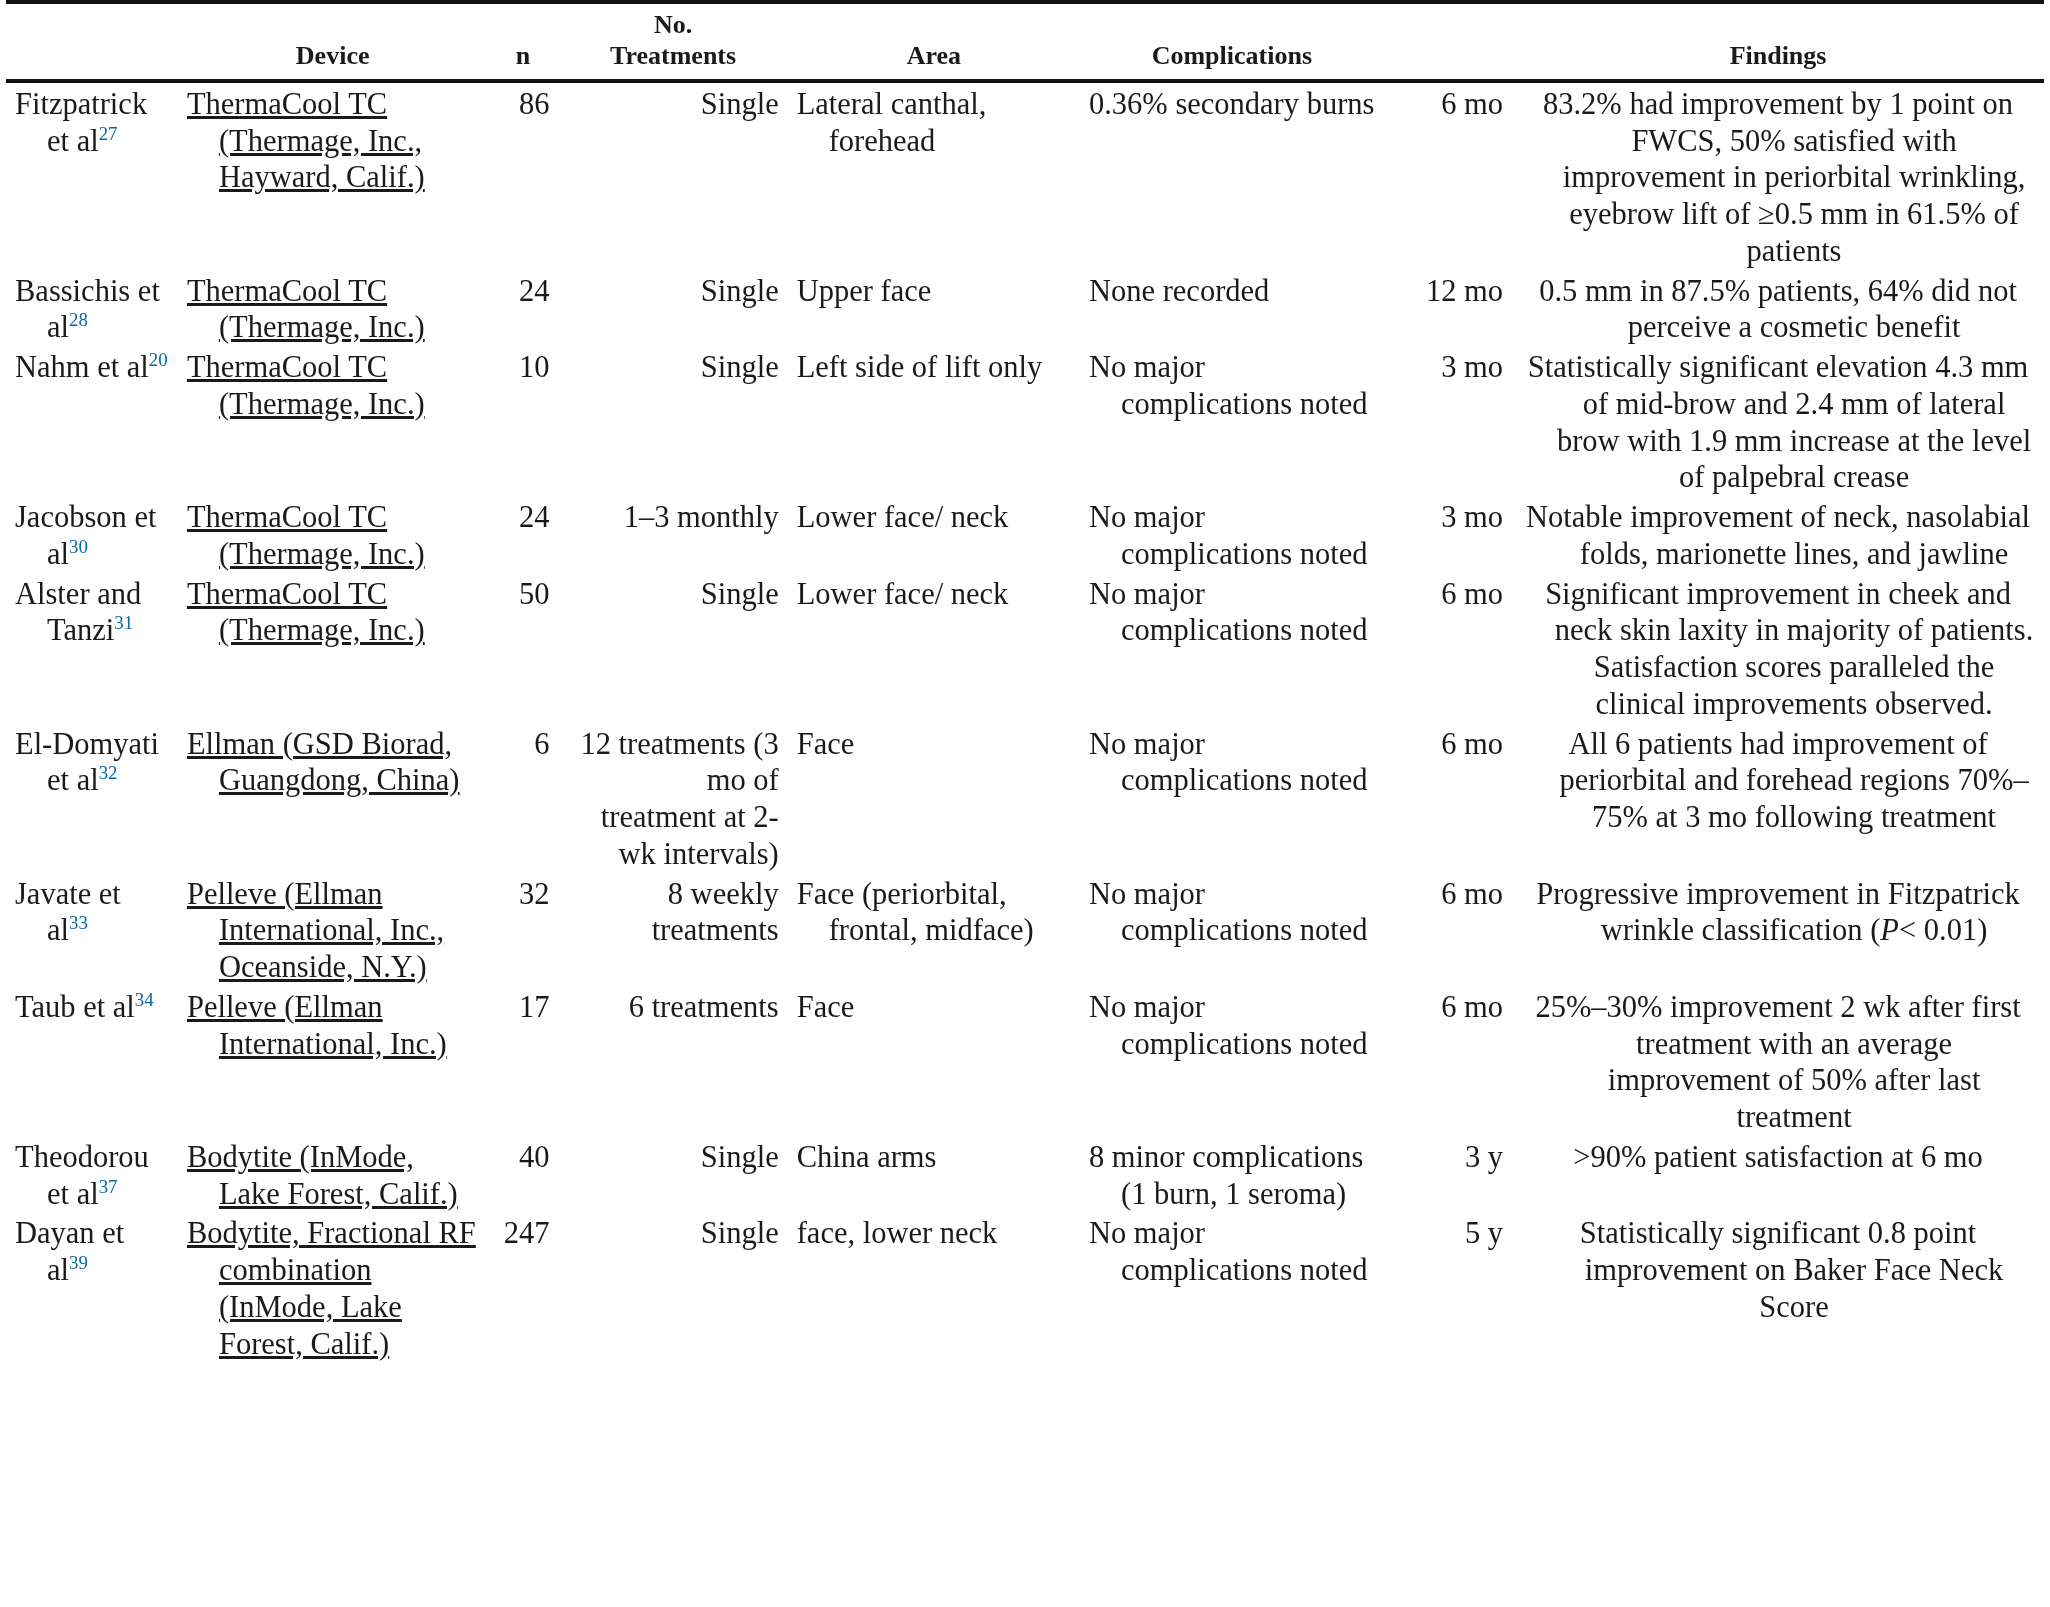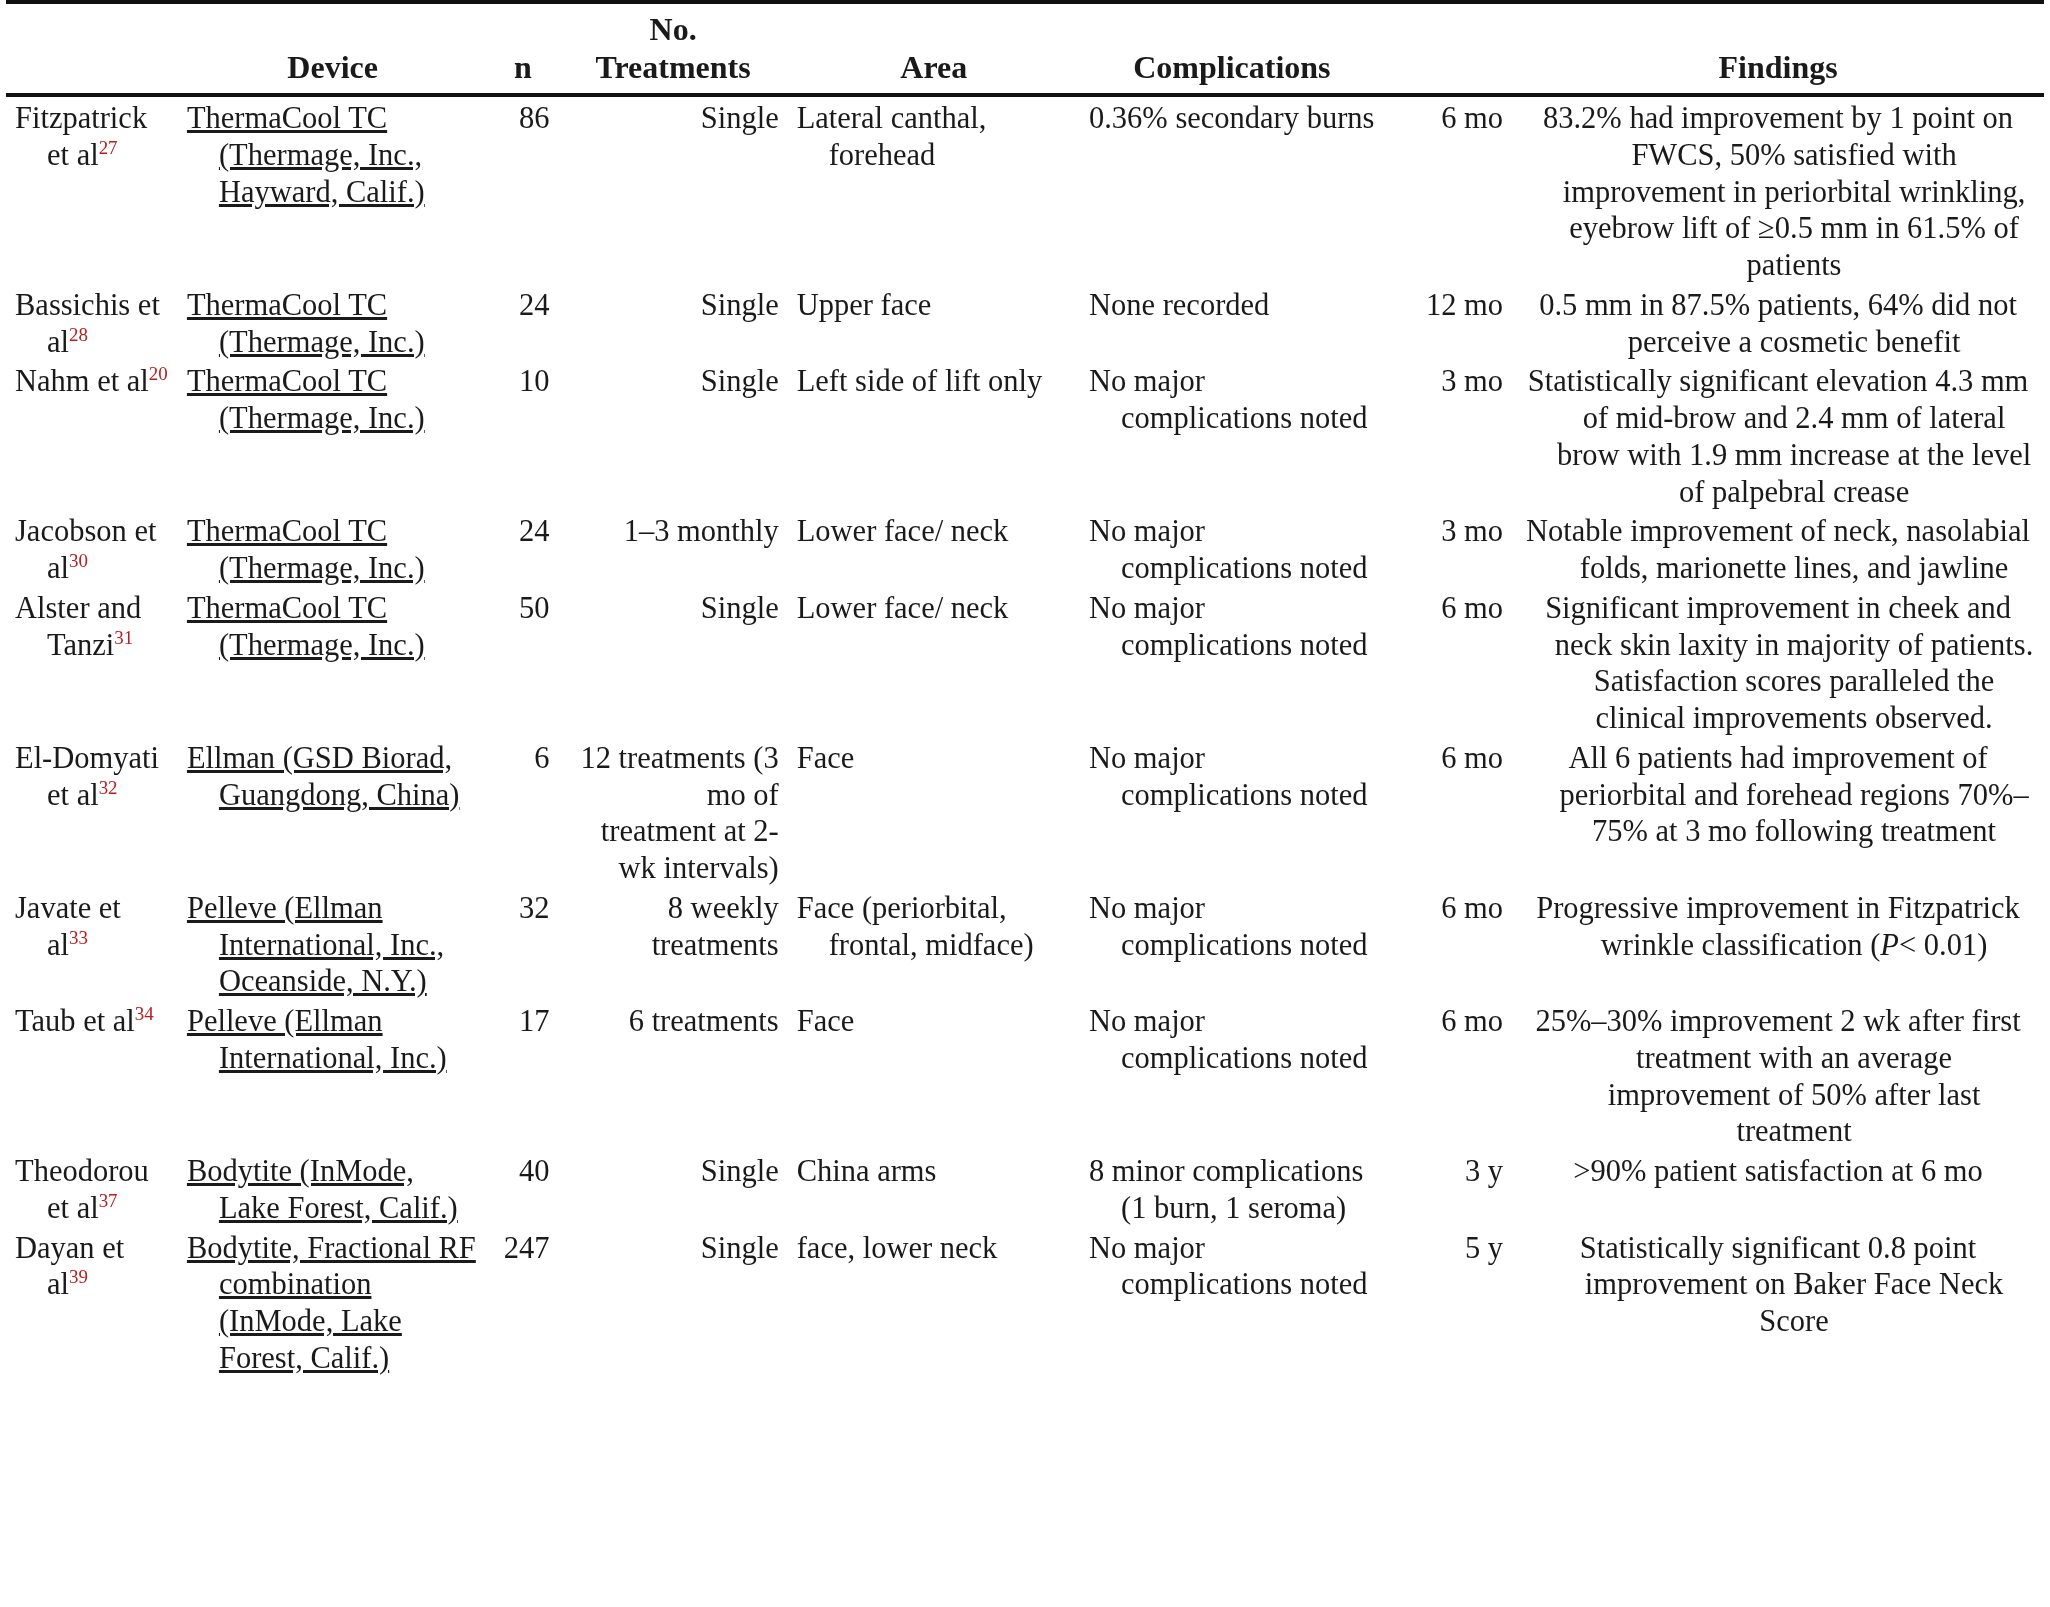--- a/index.html
+++ b/index.html
@@ -40,21 +40,21 @@
   table.study-table thead tr.head-labels th {
     border-bottom: 4px solid #111111;
   }
 
   
   table.study-table thead th {
     font-weight: bold;
     text-align: center;
     vertical-align: bottom;
     padding: 0 9px 7px 9px;
-    font-size: 32px;
+    font-size: 26px;
     line-height: 1.19;
   }
   th.h-blank, th.h-followup { font-weight: bold; }
 
   
   table.study-table tbody td {
     vertical-align: top;
     padding: 3px 9px 0 9px;
     font-size: 30.5px;
     line-height: 1.205;
@@ -73,21 +73,21 @@
   td.c-study   { text-align: left; }
   td.c-device  { text-align: left; text-decoration: underline; }
   td.c-n       { text-align: right; padding-right: 6px; white-space: nowrap; }
   td.c-treat   { text-align: right; }
   td.c-area    { text-align: left; }
   td.c-comp    { text-align: left; margin-top: 43px; }
   td.c-follow  { text-align: right; white-space: nowrap; padding-right: 6px; }
   td.c-find    { text-align: center; }
 
   sup.ref {
-    color: #b91c1c;
+    color: #0369a1;
     font-size: 0.62em;
     vertical-align: super;
     line-height: 0;
     font-weight: normal;
   }
 
   i.pval { font-style: italic; }
 
   
   col.w-study  { width: 150px; }

